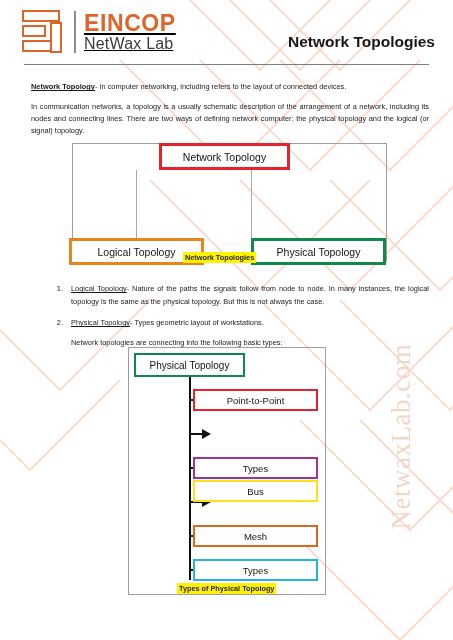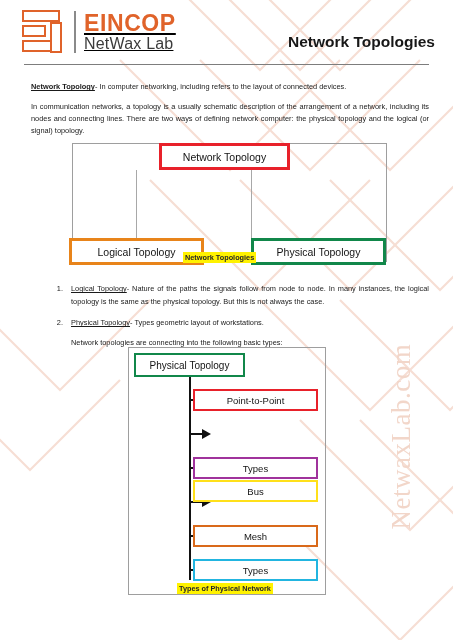--- a/index.html
+++ b/index.html
@@ -358,16 +358,16 @@
       <div class="d2-arrow" style="top:153px"></div>
       <div class="d2-arrow" style="top:187px"></div>
       <div class="d2-arrow" style="top:221px"></div>
 
       <div class="d2-item" style="top:41px;border:2.5px solid #E8212A">Point-to-Point</div>
       <div class="d2-item" style="top:109px;border:2.5px solid #A0329C">Types</div>
       <div class="d2-item" style="top:132px;border:2.5px solid #FFE01A">Bus</div>
       <div class="d2-item" style="top:177px;border:2.5px solid #D9691A">Mesh</div>
       <div class="d2-item" style="top:211px;border:2.5px solid #22B5E0">Types</div>
     </div>
-    <div class="caption" id="caption-2">Types of Physical Network</div>
+    <div class="caption" id="caption-2">Types of Physical Topology</div>
 
   </div>
 </div>
 
 </body></html>

